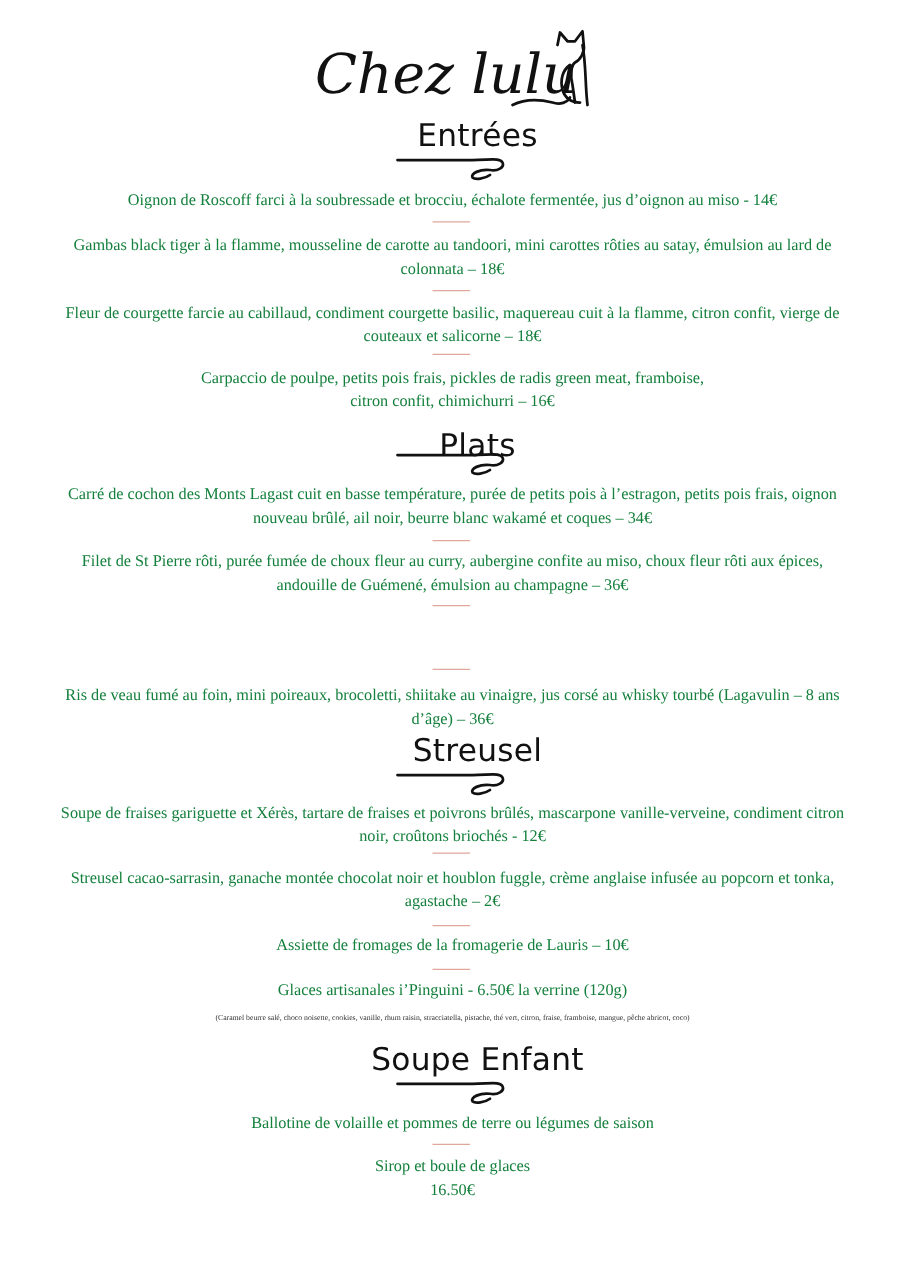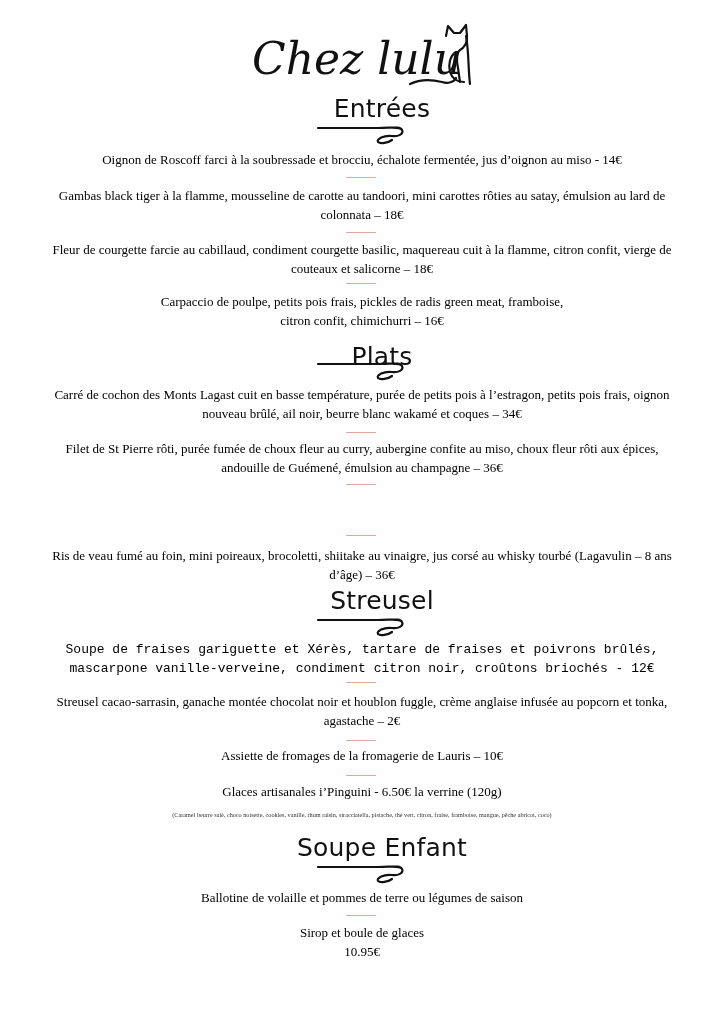--- a/index.html
+++ b/index.html
@@ -14,21 +14,21 @@
     .section-title {
       position: absolute; left: 0; width: 724px; text-align: center;
       font-family: "DejaVu Sans", "Liberation Sans", sans-serif;
       font-size: 25px; line-height: 30px; color: #111;
       letter-spacing: 0.2px;
       padding-left: 20px;
     }
     .flourish { position: absolute; width: 92px; height: 22px; }
     .item {
       position: absolute; left: 40px; width: 644px; text-align: center;
-      font-size: 13px; line-height: 19px; color: #000000;
+      font-size: 13px; line-height: 19px; color: #15803d;
     }
     .divider {
       position: absolute; left: 346px; width: 30px; height: 1px;
       background: #e0a79a;
     }
     .note {
       position: absolute; left: 40px; width: 644px; text-align: center;
       font-size: 6.2px; line-height: 9px; color: #333;
     }
   </style>
@@ -72,31 +72,31 @@
   <div class="item" style="top:439px;">Filet de St Pierre rôti, purée fumée de choux fleur au curry, aubergine confite au miso, choux fleur rôti aux épices, andouille de Guémené, émulsion au champagne – 36€</div>
   <div class="divider" style="top:484px;"></div>
   <div class="divider" style="top:535px;"></div>
   <div class="item" style="top:546px;">Ris de veau fumé au foin, mini poireaux, brocoletti, shiitake au vinaigre, jus corsé au whisky tourbé (Lagavulin – 8 ans d’âge) – 36€</div>
 
   <div class="section-title" style="top:586px;">Streusel</div>
   <svg class="flourish" style="left:316px; top:615px;" viewBox="0 0 92 22">
     <path d="M2 5 L62 5 C76 5 84 3 86 7 C88 11 82 14 76 13 C68 12 60 16 62 19 C64 21 72 20 76 17" fill="none" stroke="#111" stroke-width="2.2" stroke-linecap="round"></path>
   </svg>
 
-  <div class="item" style="top:640px;font-family:Liberation Mono, monospace;">Soupe de fraises gariguette et Xérès, tartare de fraises et poivrons brûlés, mascarpone vanille-verveine, condiment citron noir, croûtons briochés - 12€</div>
+  <div class="item" style="top:640px;">Soupe de fraises gariguette et Xérès, tartare de fraises et poivrons brûlés, mascarpone vanille-verveine, condiment citron noir, croûtons briochés - 12€</div>
   <div class="divider" style="top:682px;"></div>
   <div class="item" style="top:692px;">Streusel cacao-sarrasin, ganache montée chocolat noir et houblon fuggle, crème anglaise infusée au popcorn et tonka, agastache – 2€</div>
   <div class="divider" style="top:740px;"></div>
   <div class="item" style="top:746px;">Assiette de fromages de la fromagerie de Lauris – 10€</div>
   <div class="divider" style="top:775px;"></div>
   <div class="item" style="top:782px;">Glaces artisanales i’Pinguini - 6.50€ la verrine (120g)</div>
   <div class="note" style="top:810px;">(Caramel beurre salé, choco noisette, cookies, vanille, rhum raisin, stracciatella, pistache, thé vert, citron, fraise, framboise, mangue, pêche abricot, coco)</div>
 
   <div class="section-title" style="top:833px;">Soupe Enfant</div>
   <svg class="flourish" style="left:316px; top:862px;" viewBox="0 0 92 22">
     <path d="M2 5 L62 5 C76 5 84 3 86 7 C88 11 82 14 76 13 C68 12 60 16 62 19 C64 21 72 20 76 17" fill="none" stroke="#111" stroke-width="2.2" stroke-linecap="round"></path>
   </svg>
 
   <div class="item" style="top:888px;">Ballotine de volaille et pommes de terre ou légumes de saison</div>
   <div class="divider" style="top:915px;"></div>
-  <div class="item" style="top:923px; left:282px; width:160px;">Sirop et boule de glaces 10.95€</div>
+  <div class="item" style="top:923px; left:282px; width:160px;">Sirop et boule de glaces 16.50€</div>
 
 </div>
 
 </body></html>

